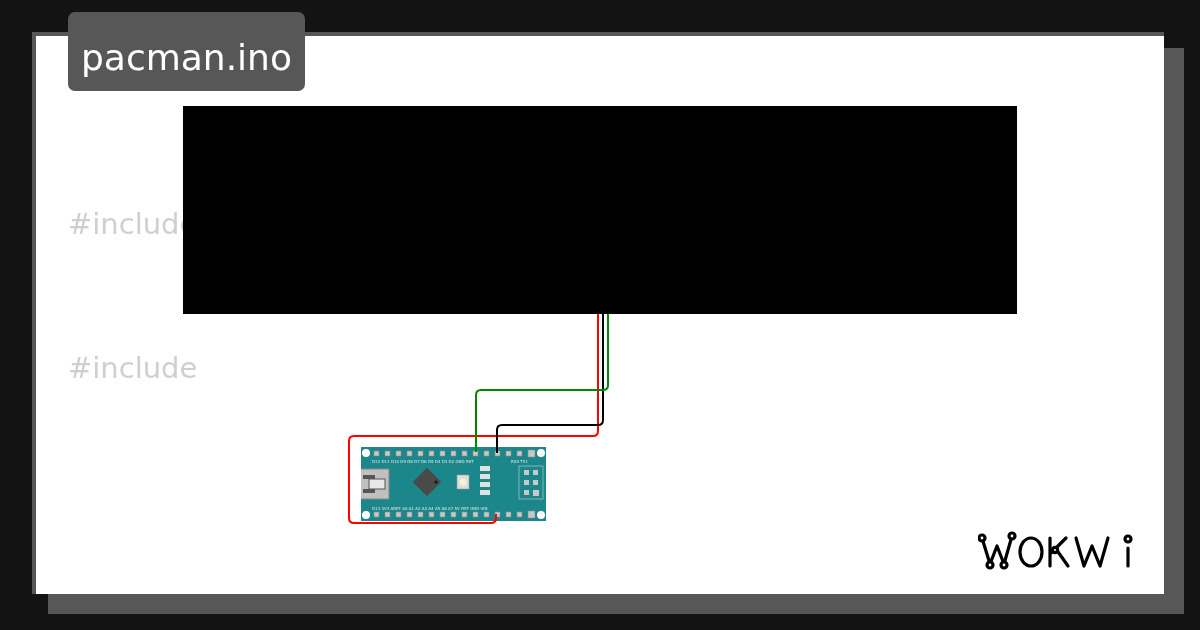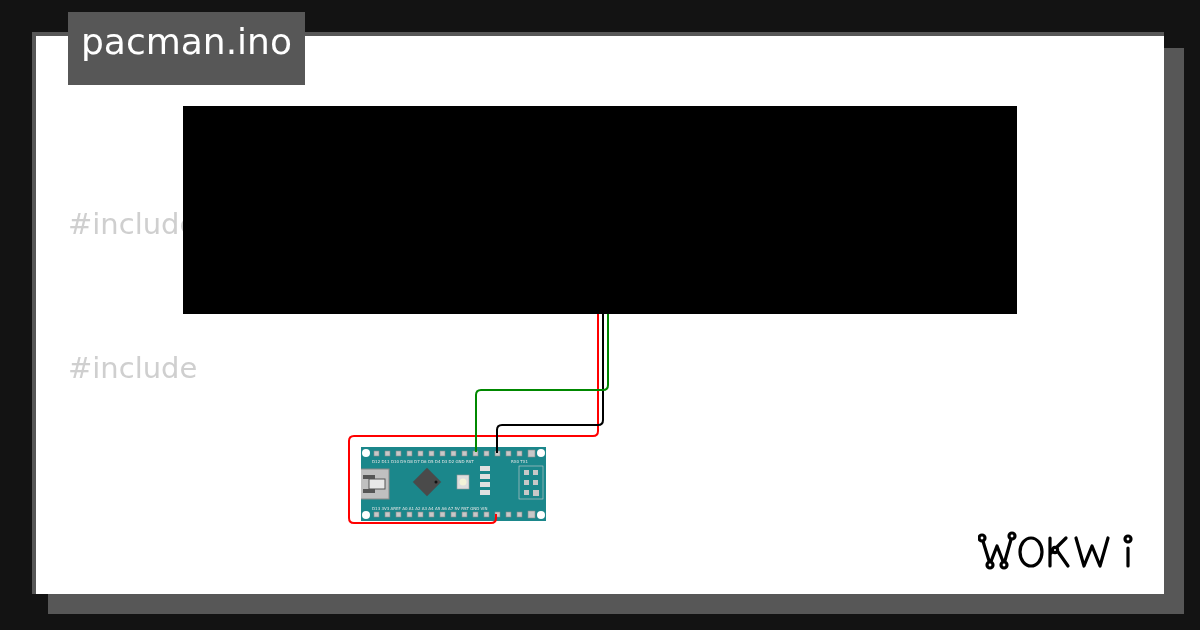--- a/index.html
+++ b/index.html
@@ -1,22 +1,22 @@
 <!DOCTYPE html>
 <html><head>
 <meta charset="utf-8">
 <style>
   html, body { margin:0; padding:0; }
   body { width:1200px; height:630px; background:#131313; position:relative; overflow:hidden;
          font-family:"DejaVu Sans", sans-serif; }
   .shadow { position:absolute; left:48px; top:48px; width:1136px; height:566px; background:#575757; }
   .card { position:absolute; left:32px; top:32px; width:1128px; height:558px; background:#ffffff;
           border:4px solid #575757; border-right:none; border-bottom:none; overflow:hidden; }
-  .title-tab { position:absolute; left:68px; top:12px; height:73px; padding:0 13px 0 13px;
-               background:#575757; color:#ffffff; font-size:36px; line-height:60px; z-index:5; }
+  .title-tab { position:absolute; left:68px; top:12px; height:63px; padding:16px 13px 0 13px;
+               background:#575757; color:#ffffff; font-size:36px; line-height:60px; z-index:5;border-radius:7px; }
   .code { position:absolute; left:68px; top:104px; color:#cfcfcf; font-size:29px; line-height:48px;
           white-space:pre; z-index:1; }
   .code div { height:48px; }
   .display { position:absolute; left:183px; top:106px; width:834px; height:208px; background:#000000; z-index:3; }
   .wires { position:absolute; left:0; top:0; z-index:4; }
   .nano { position:absolute; left:361px; top:447px; width:185px; height:74px; z-index:3; }
   .logo { position:absolute; left:978px; top:530px; z-index:4; }
 </style>
 </head>
 <body>

